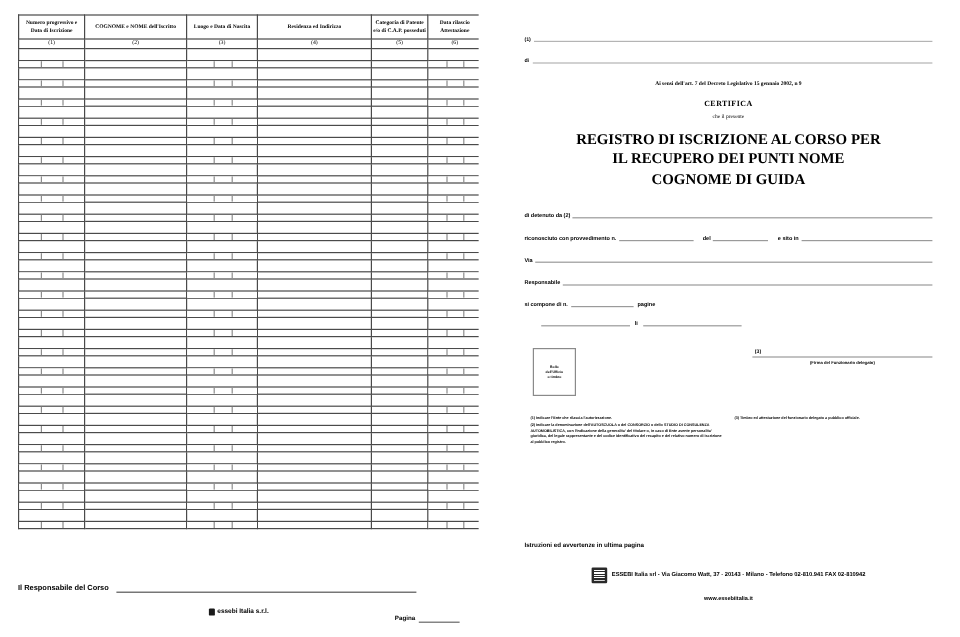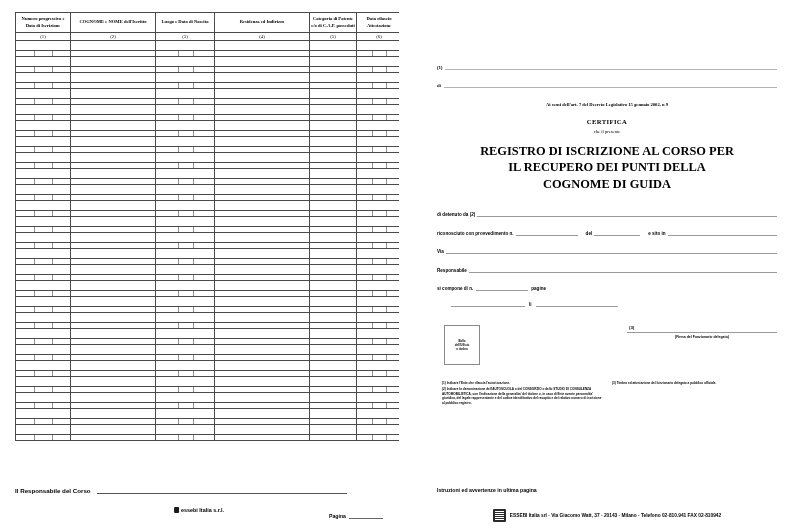--- a/index.html
+++ b/index.html
@@ -156,21 +156,20 @@
     background: #ffffff;
     box-sizing: border-box;
   }
 
   .rp-inner {
     position: absolute;
     left: 38px;
     top: 0;
     width: 340px;
     height: 373px;
-    margin-top: 35px;
   }
 
   
   .toplines { padding-top: 28px; }
   .topline {
     display: flex;
     align-items: flex-end;
     margin-bottom: 11px;
   }
   .topline .lbl {
@@ -1053,21 +1052,21 @@
           <span class="rule"></span>
         </div>
       </div>
 
       <div class="legal-ref">Ai sensi dell'art. 7 del Decreto Legislativo 15 gennaio 2002, n 9</div>
       <div class="certifica">CERTIFICA</div>
       <div class="che-il">che il presente</div>
 
       <div class="main-title">
         <div>REGISTRO DI ISCRIZIONE AL CORSO PER</div>
-        <div>IL RECUPERO DEI PUNTI DELLA</div>
+        <div>IL RECUPERO DEI PUNTI NOME</div>
         <div>COGNOME DI GUIDA</div>
       </div>
 
       <div class="fields">
 
         <div class="fld">
           <span class="lbl">di detenuto da (2)</span>
           <span class="rule grow"></span>
         </div>
 

